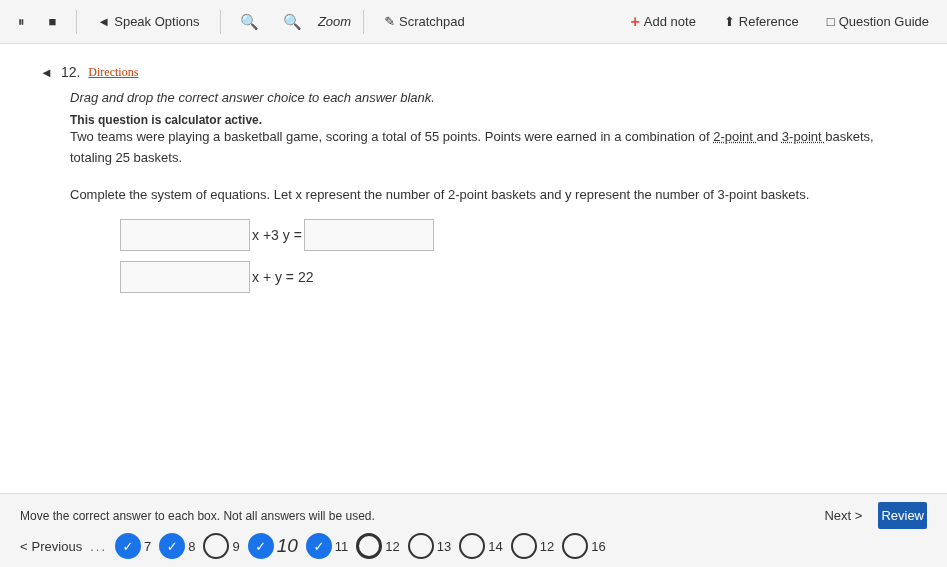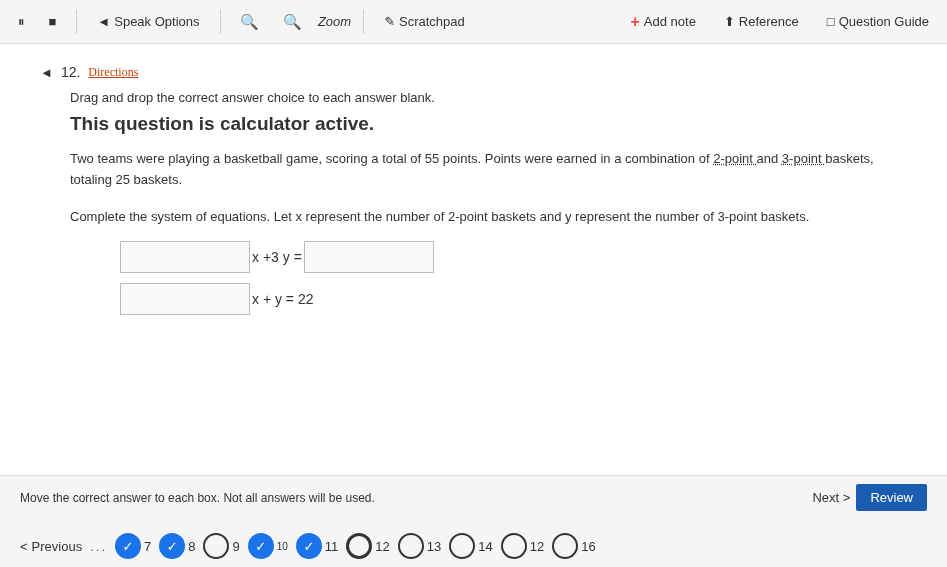--- a/index.html
+++ b/index.html
@@ -79,30 +79,30 @@
       color: #333;
     }
     .directions-link {
       color: #c2410c;
       text-decoration: underline;
       cursor: pointer;
       font-size: 12px;
       font-family: Liberation Serif, serif;
     }
     .directions-text {
+      font-style: italic;
       font-size: 13px;
       color: #333;
       margin-bottom: 8px;
       margin-left: 30px;
     }
     .calculator-text {
       font-weight: bold;
-      font-size: 19px;
-      color: #333;
-      margin-bottom: 14px;
+      font-size: 12px;
+      color: #333;
       margin-left: 30px;
     }
     .problem-text {
       font-size: 13px;
       color: #333;
       margin-bottom: 16px;
       margin-left: 30px;
       line-height: 1.6;
     }
     .underline-dotted {
@@ -192,21 +192,21 @@
     }
     .dots {
       font-size: 13px;
       color: #666;
       letter-spacing: 2px;
     }
     .review-btn {
       background: #1a5cb0;
       color: white;
       border: none;
-      padding: 6px 14px;
+      padding: 6px 3px;
       font-size: 13px;
       cursor: pointer;
       border-radius: 2px;
     }
     .checkmark-circle {
       width: 26px;
       height: 26px;
       border-radius: 50%;
       background: #1a73e8;
       border: 2px solid #1a73e8;
@@ -219,22 +219,22 @@
       flex-shrink: 0;
     }
     .bottom-combined {
       background: #f5f5f5;
       border-top: 1px solid #ddd;
       padding: 8px 20px;
     }
     .bottom-row1 {
       display: flex;
       align-items: center;
-      gap: 6px;
-      margin-bottom: 22px;
+      gap: 16px;
+      margin-bottom: 4px;
     }
     .bottom-row2 {
       display: flex;
       align-items: center;
       gap: 8px;
     }
   </style>
 </head>
 <body>
 
@@ -328,21 +328,21 @@
           <div class="choice-item">
             <div class="checkmark-circle">✓</div>
             <span style="font-size: 13px;">8</span>
           </div>
           <div class="choice-item">
             <div class="circle-btn outlined"></div>
             <span style="font-size: 13px;">9</span>
           </div>
           <div class="choice-item">
             <div class="checkmark-circle">✓</div>
-            <span style="font-size: 10px;">10</span>
+            <span style="font-size: 19px; font-style: italic;">10</span>
           </div>
           <div class="choice-item">
             <div class="checkmark-circle">✓</div>
             <span style="font-size: 13px;">11</span>
           </div>
           <div class="choice-item">
             <div class="circle-btn selected-outline"></div>
             <span style="font-size: 13px;">12</span>
           </div>
           <div class="choice-item">

